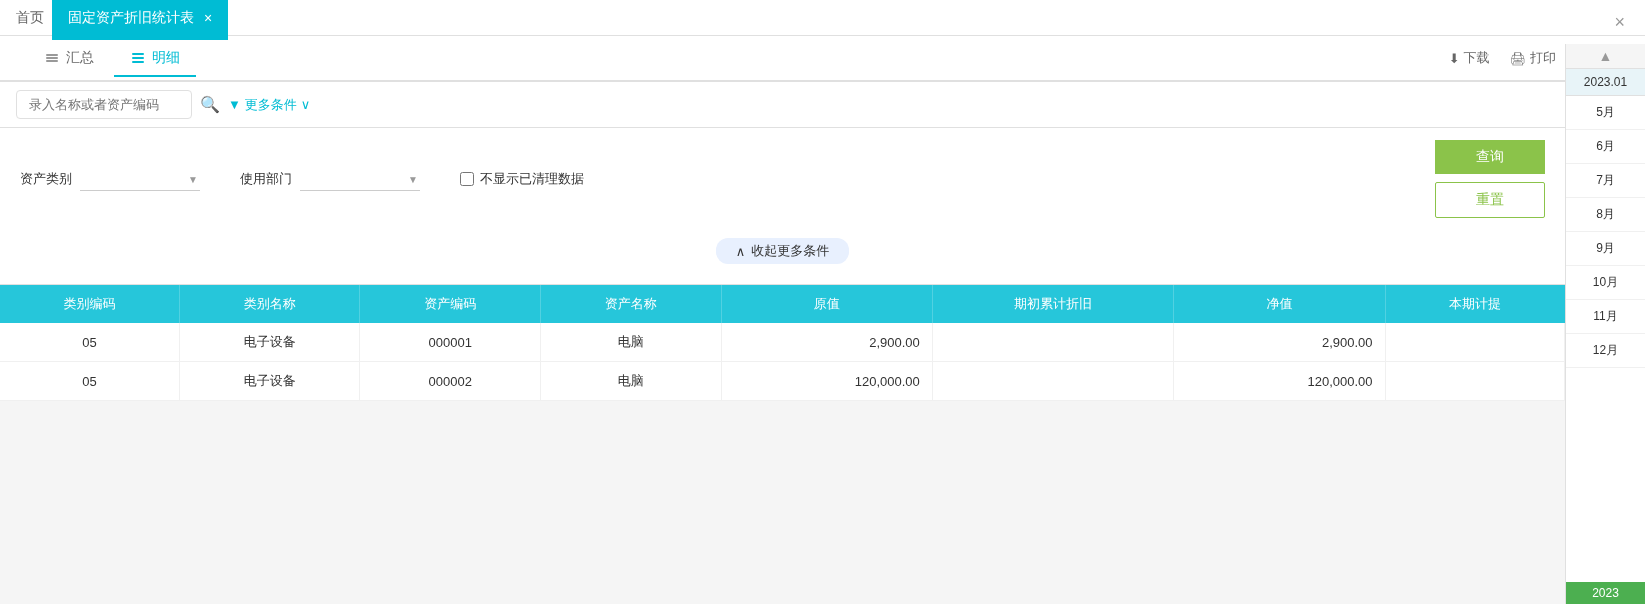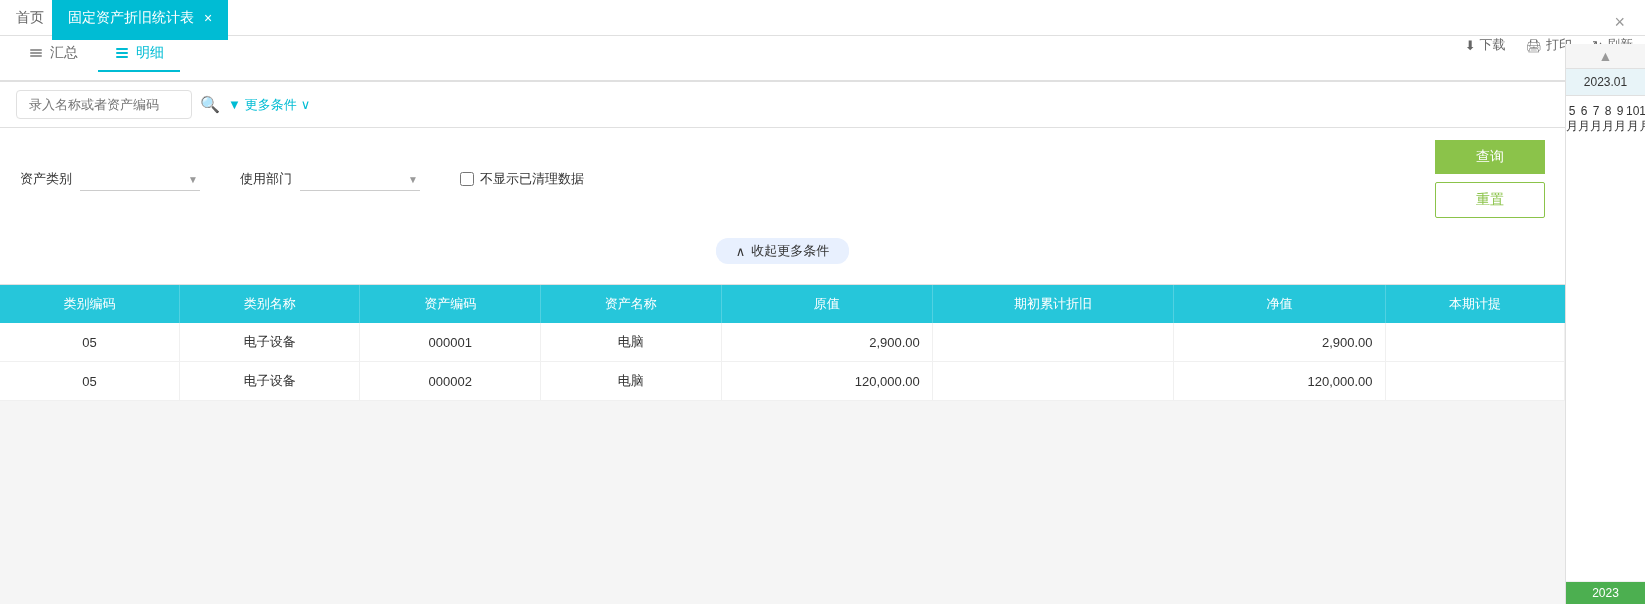--- a/index.html
+++ b/index.html
@@ -52,25 +52,25 @@
       right: 20px;
       top: 12px;
       font-size: 18px;
       color: #999;
       cursor: pointer;
     }
 
     
     .sub-tabs {
       display: flex;
-      align-items: flex-start;
+      align-items: center;
       background: #fff;
       border-bottom: 2px solid #e0e0e0;
       height: 46px;
-      padding: 0 12px;
+      padding: 0 28px;
       justify-content: space-between;
     }
     .sub-tabs-left {
       display: flex;
       align-items: center;
       gap: 4px;
     }
     .sub-tab {
       display: flex;
       align-items: center;
@@ -160,20 +160,21 @@
       font-size: 12px;
       color: #333;
       border-bottom: 1px solid #e0e0e0;
       display: flex;
       align-items: center;
       justify-content: center;
       gap: 2px;
     }
     .month-list {
       display: flex;
+      flex-direction: column;
       width: 100%;
       flex: 1;
     }
     .month-item {
       padding: 8px 0;
       text-align: center;
       font-size: 12px;
       color: #333;
       cursor: pointer;
       border-bottom: 1px solid #f0f0f0;

